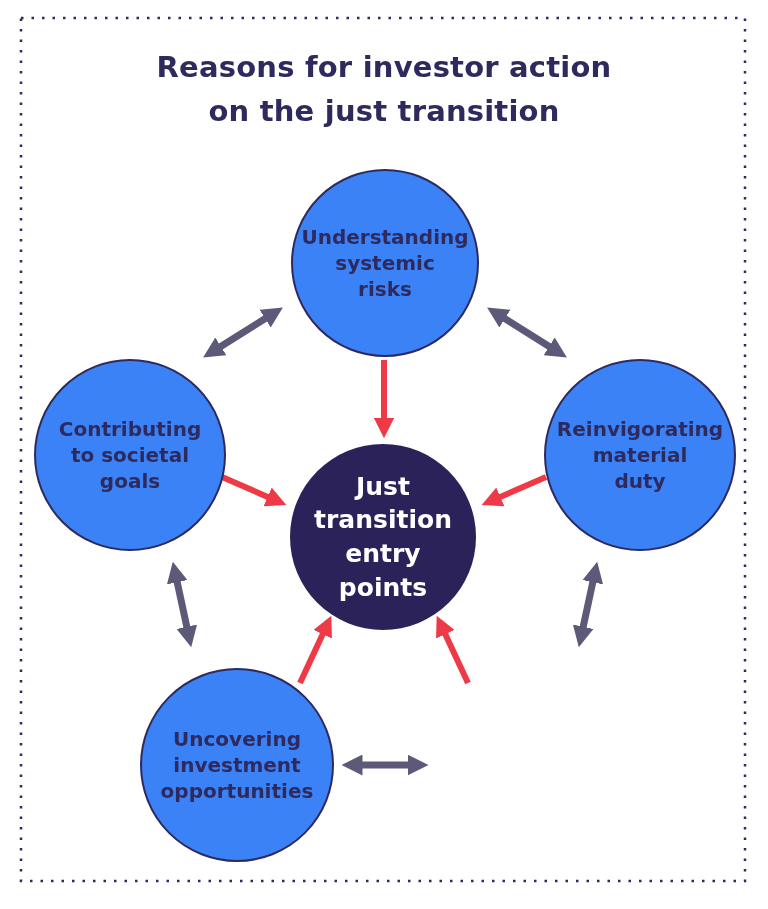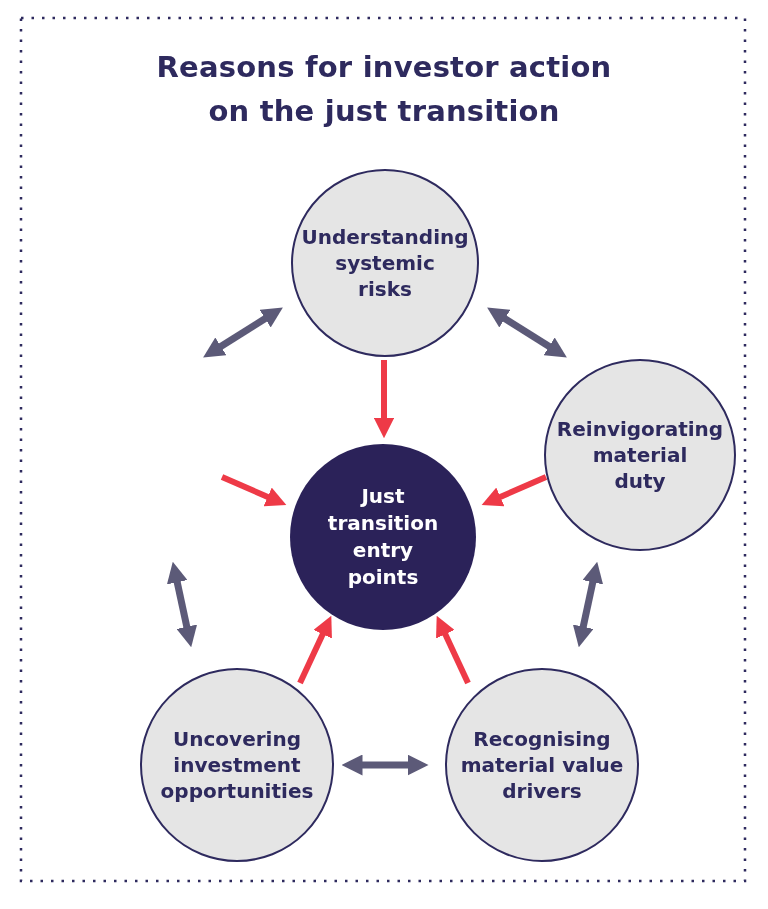--- a/index.html
+++ b/index.html
@@ -34,35 +34,35 @@
   .circle {
     position: absolute;
     border-radius: 50%;
     display: flex;
     align-items: center;
     justify-content: center;
     text-align: center;
     box-sizing: border-box;
   }
   .circle.outer {
-    background: #e5e5e5;
+    background: #3b82f6;
     border: 2px solid var(--navy, #2e2a5e);
     color: var(--navy, #2e2a5e);
   }
   .circle.hub {
     background: var(--navy-fill, #2b2259);
     color: #ffffff;
   }
   .circle .label {
     font-weight: 700;
     font-size: 20px;
     line-height: 1.3;
     white-space: pre-line;
   }
-  .circle.hub .label { font-size: 20px; line-height: 1.35; }
+  .circle.hub .label { font-size: 25px; line-height: 1.35; }
 
   
   .c-top    { left: 291px; top: 169px; width: 188px; height: 188px; }
   .c-left   { left:  34px; top: 359px; width: 192px; height: 192px; }
   .c-right  { left: 544px; top: 359px; width: 192px; height: 192px; }
   .c-bleft  { left: 140px; top: 668px; width: 194px; height: 194px; align-items: center; }
   .c-bright { left: 445px; top: 668px; width: 194px; height: 194px; }
   .c-hub    { left: 290px; top: 444px; width: 186px; height: 186px; }
 </style>
 </head>
@@ -101,38 +101,38 @@
 
   <div class="title">Reasons for investor action
 on the just transition</div>
 
   <div class="circle outer c-top">
     <span class="label">Understanding
 systemic
 risks</span>
   </div>
 
+  <div class="circle outer c-left">
+    <span class="label">Contributing
+to societal
+goals</span>
+  </div>
 
   <div class="circle outer c-right">
     <span class="label">Reinvigorating
 material
 duty</span>
   </div>
 
   <div class="circle outer c-bleft">
     <span class="label">Uncovering
 investment
 opportunities</span>
   </div>
 
-  <div class="circle outer c-bright">
-    <span class="label">Recognising
-material value
-drivers</span>
-  </div>
 
   <div class="circle hub c-hub">
     <span class="label">Just
 transition
 entry
 points</span>
   </div>
 
 </div>
 

